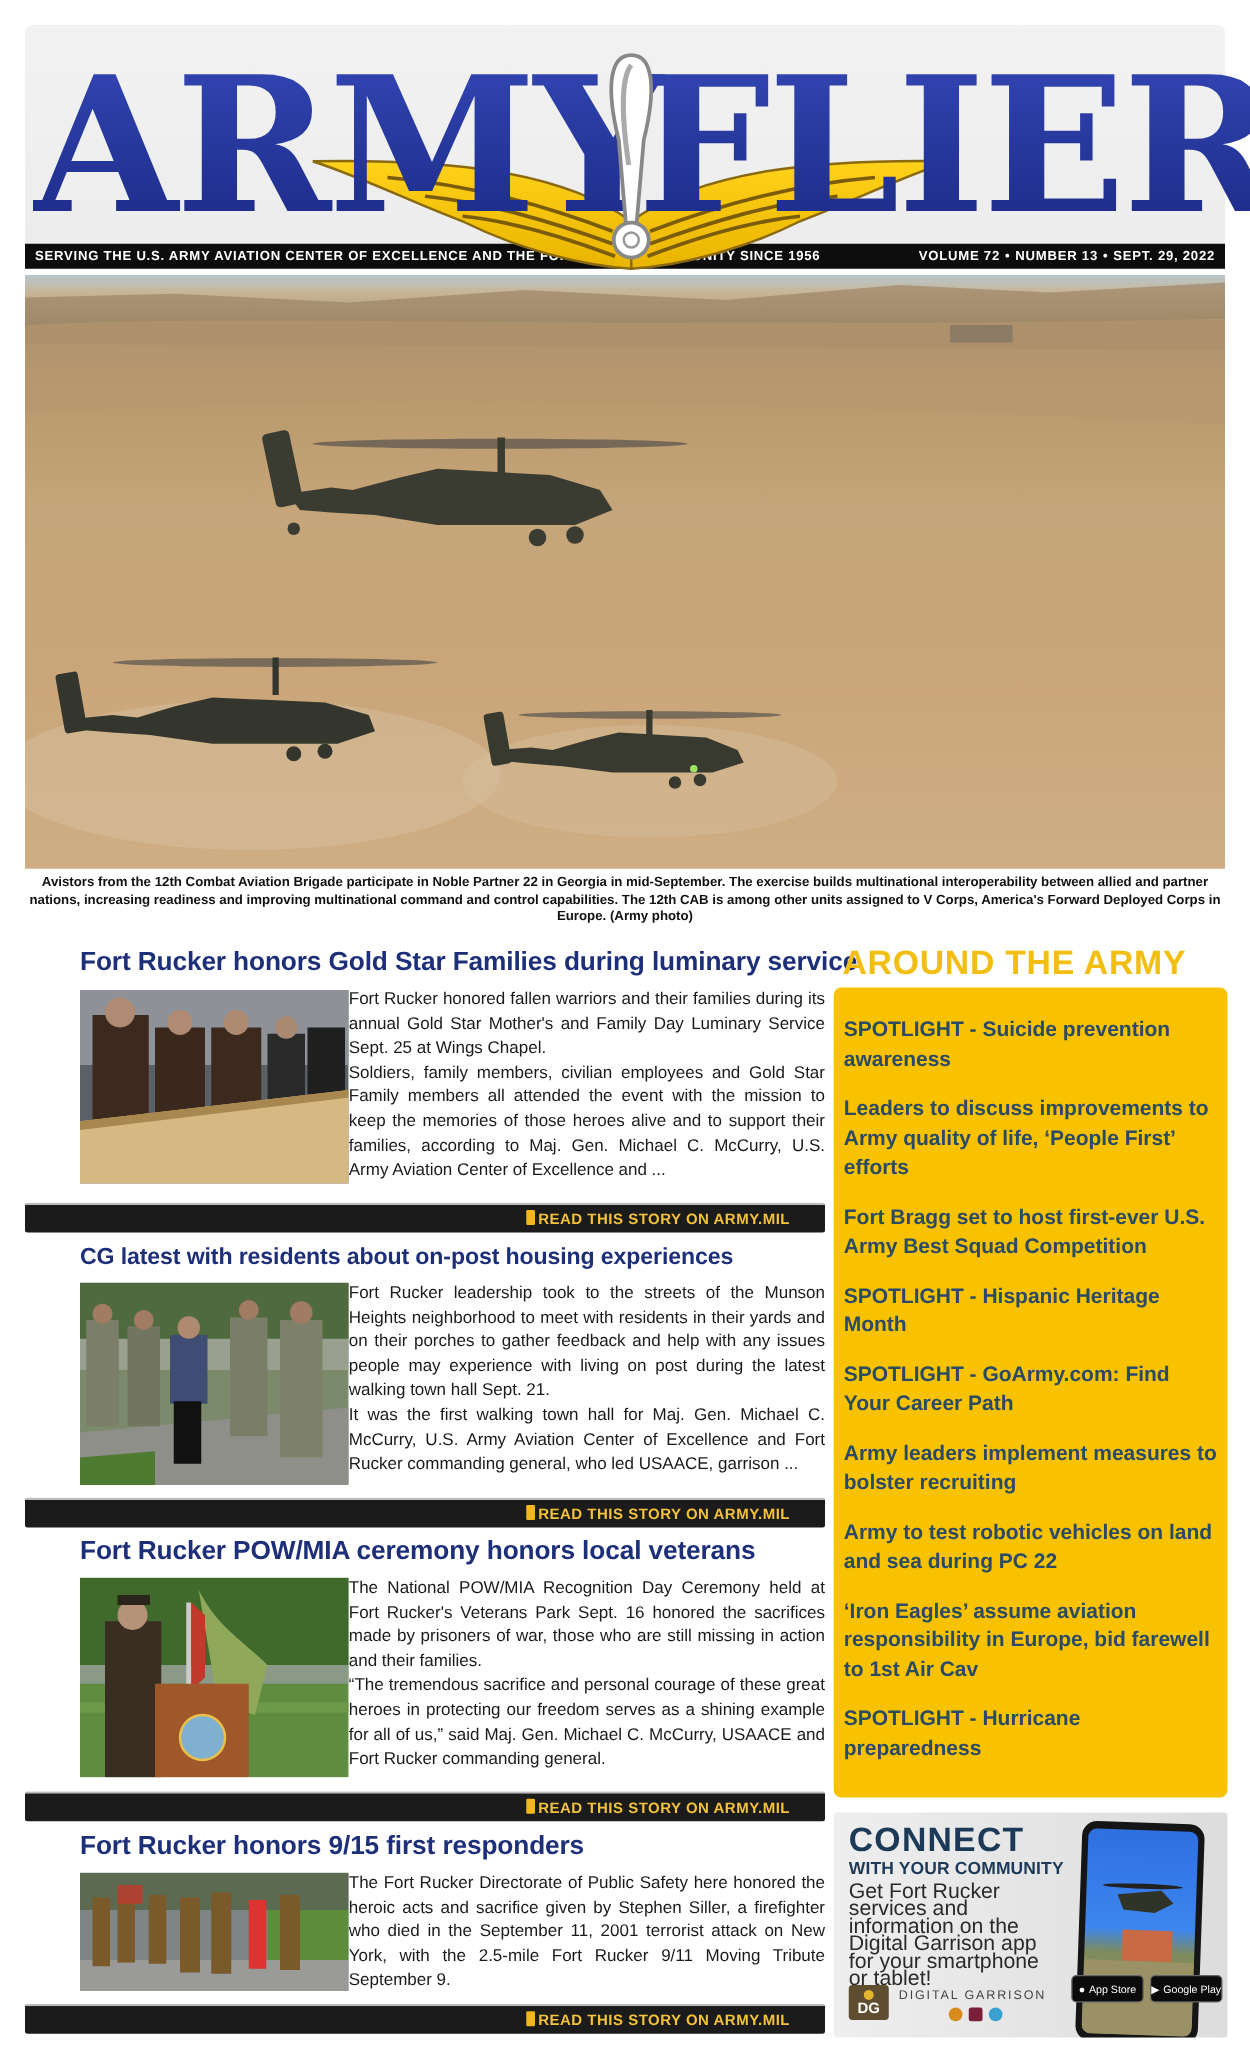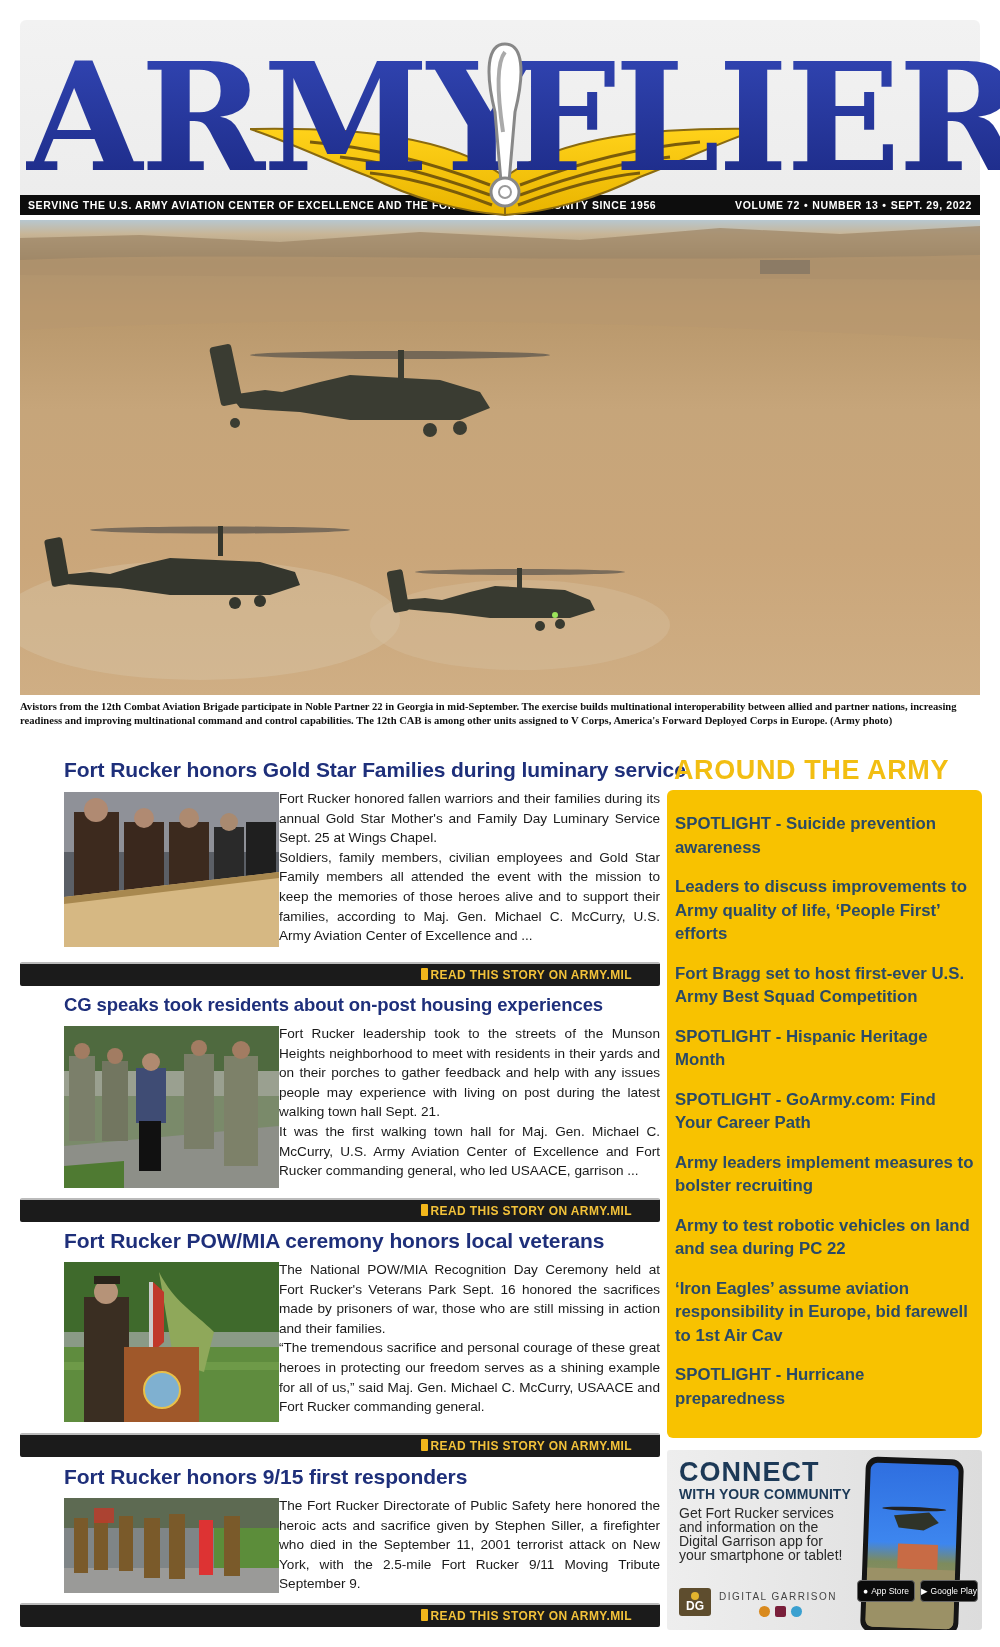--- a/index.html
+++ b/index.html
@@ -44,22 +44,22 @@
 
   
   .hero {
     position: absolute; left: 20px; top: 220px; width: 960px; height: 475px;
     overflow: hidden;
     background: linear-gradient(180deg, #b7c7cf 0%, #c8b596 3%, #a48e6c 9%, #b8976b 18%, #c6a57a 40%, #caa67a 70%, #cfae84 100%);
   }
   .hero svg { position: absolute; left: 0; top: 0; }
   .caption {
     position: absolute; left: 20px; top: 700px; width: 960px;
-    font-family: Liberation Serif, serif; font-size: 10.6px; line-height: 13.5px;
-    font-weight: bold; color: #111;
+    font-family: Liberation Sans, sans-serif; font-size: 10.6px; line-height: 13.5px;
+    font-weight: bold; color: #111; text-align: center;
   }
 
   
   .article { position: absolute; left: 20px; width: 640px; padding-left: 44px; }
   .article-title {
     font-family: "Liberation Sans", sans-serif; font-weight: bold;
     color: #1e2f7a; font-size: 21px; line-height: 26px; white-space: nowrap;
     letter-spacing: -0.1px;
   }
   .article-title.small { font-size: 18.5px; }
@@ -110,21 +110,21 @@
     font-family: "Liberation Sans", sans-serif; font-weight: bold; font-size: 27px;
     color: #1c3957; letter-spacing: 1px; line-height: 28px;
   }
   .connect-sub {
     position: absolute; left: 12px; top: 36px;
     font-family: "Liberation Sans", sans-serif; font-weight: bold; font-size: 14px;
     color: #1c3957; letter-spacing: 0.1px; white-space: nowrap;
   }
   .connect-desc {
     position: absolute; left: 12px; top: 56px; width: 170px;
-    font-family: "Liberation Sans", sans-serif; font-size: 14px; line-height: 14px; color: #2a2a2a;
+    font-family: "Liberation Sans", sans-serif; font-size: 17px; line-height: 14px; color: #2a2a2a;
   }
   .dg-logo {
     position: absolute; left: 12px; top: 138px; width: 32px; height: 28px;
     background: #5e4d2e; border-radius: 3px; color: #fff;
     font-family: "Liberation Sans", sans-serif; font-weight: bold; font-size: 12px;
     display: flex; align-items: flex-end; justify-content: center; padding-bottom: 3px;
   }
   .dg-logo::before { content: ""; position: absolute; top: 4px; left: 12px; width: 8px; height: 8px; background: #e3b42e; border-radius: 50%; }
   .dg-brand {
     position: absolute; left: 52px; top: 141px;
@@ -262,21 +262,21 @@
   </div>
 </article>
 <div class="read-bar" style="top:962px;">
   <a class="read-link">
     <span class="read-icon"></span>
     <span>READ THIS STORY ON ARMY.MIL</span>
   </a>
 </div>
 
 <article class="article" style="top:992px;">
-  <h2 class="article-title small">CG speaks took residents about on-post housing experiences</h2>
+  <h2 class="article-title small">CG latest with residents about on-post housing experiences</h2>
   <div class="article-body">
     <div class="thumb" style="height:162px; margin-top:2px;">
       <svg width="215" height="162" viewBox="0 0 215 162">
         <rect width="215" height="162" fill="#7a8a6a"></rect>
         <rect width="215" height="70" fill="#9aa090"></rect>
         <rect x="0" y="0" width="215" height="45" fill="#4f6a3f"></rect>
         <path d="M0 120 L215 100 L215 162 L0 162 Z" fill="#8d8f88"></path>
         <path d="M0 140 L60 135 L60 162 L0 162 Z" fill="#4f7a32"></path>
         <rect x="5" y="30" width="26" height="85" fill="#7b7f6a"></rect>
           <circle cx="18" cy="25" r="8" fill="#a27c62"></circle>

